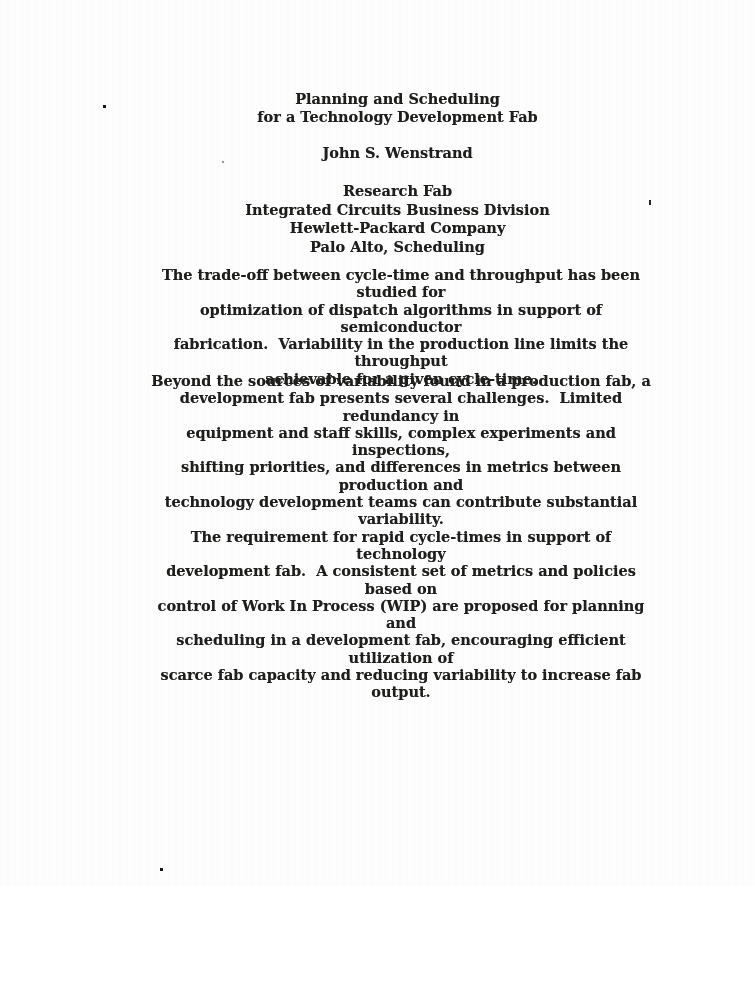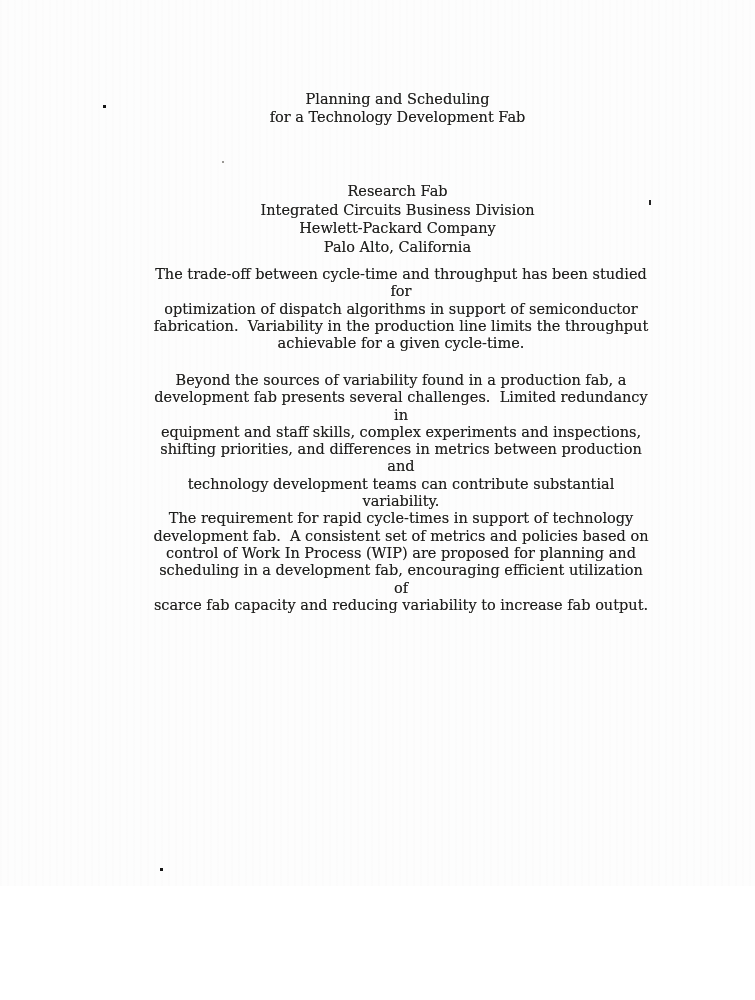--- a/index.html
+++ b/index.html
@@ -14,20 +14,21 @@
     background-color: #fdfdfd;
     
     background-image: repeating-linear-gradient(
       90deg,
       rgba(120,110,110,0.012) 0px, rgba(120,110,110,0.012) 2px,
       rgba(0,0,0,0) 2px, rgba(0,0,0,0) 7px
     );
     overflow: hidden;
     font-family: "DejaVu Serif", serif;
     color: #1e1e1c;
+    font-weight: bold;
   }
   .txt {
     position: absolute;
     margin: 0;
     white-space: pre-wrap;
     font-size: 14.5px;
     text-shadow: 0 0 0.5px rgba(45,42,40,0.55);
   }
   .centered-block {
     left: 150px;
@@ -55,25 +56,26 @@
   .speck-4 { left: 160px; top: 868px; width: 3px; height: 3px; }
 </style>
 </head>
 <body>
 
 <div class="page">
 
   <div class="txt centered-block doc-title">Planning and Scheduling
 for a Technology Development Fab</div>
 
+  <div class="txt centered-block doc-author">John S. Wenstrand</div>
 
   <div class="txt centered-block doc-affil">Research Fab
 Integrated Circuits Business Division
 Hewlett-Packard Company
-Palo Alto, California</div>
+Palo Alto, Scheduling</div>
 
   <p class="txt para para-1">The trade-off between cycle-time and throughput has been studied for
 optimization of dispatch algorithms in support of semiconductor
 fabrication.  Variability in the production line limits the throughput
 achievable for a given cycle-time.</p>
 
   <p class="txt para para-2">Beyond the sources of variability found in a production fab, a
 development fab presents several challenges.  Limited redundancy in
 equipment and staff skills, complex experiments and inspections,
 shifting priorities, and differences in metrics between production and

